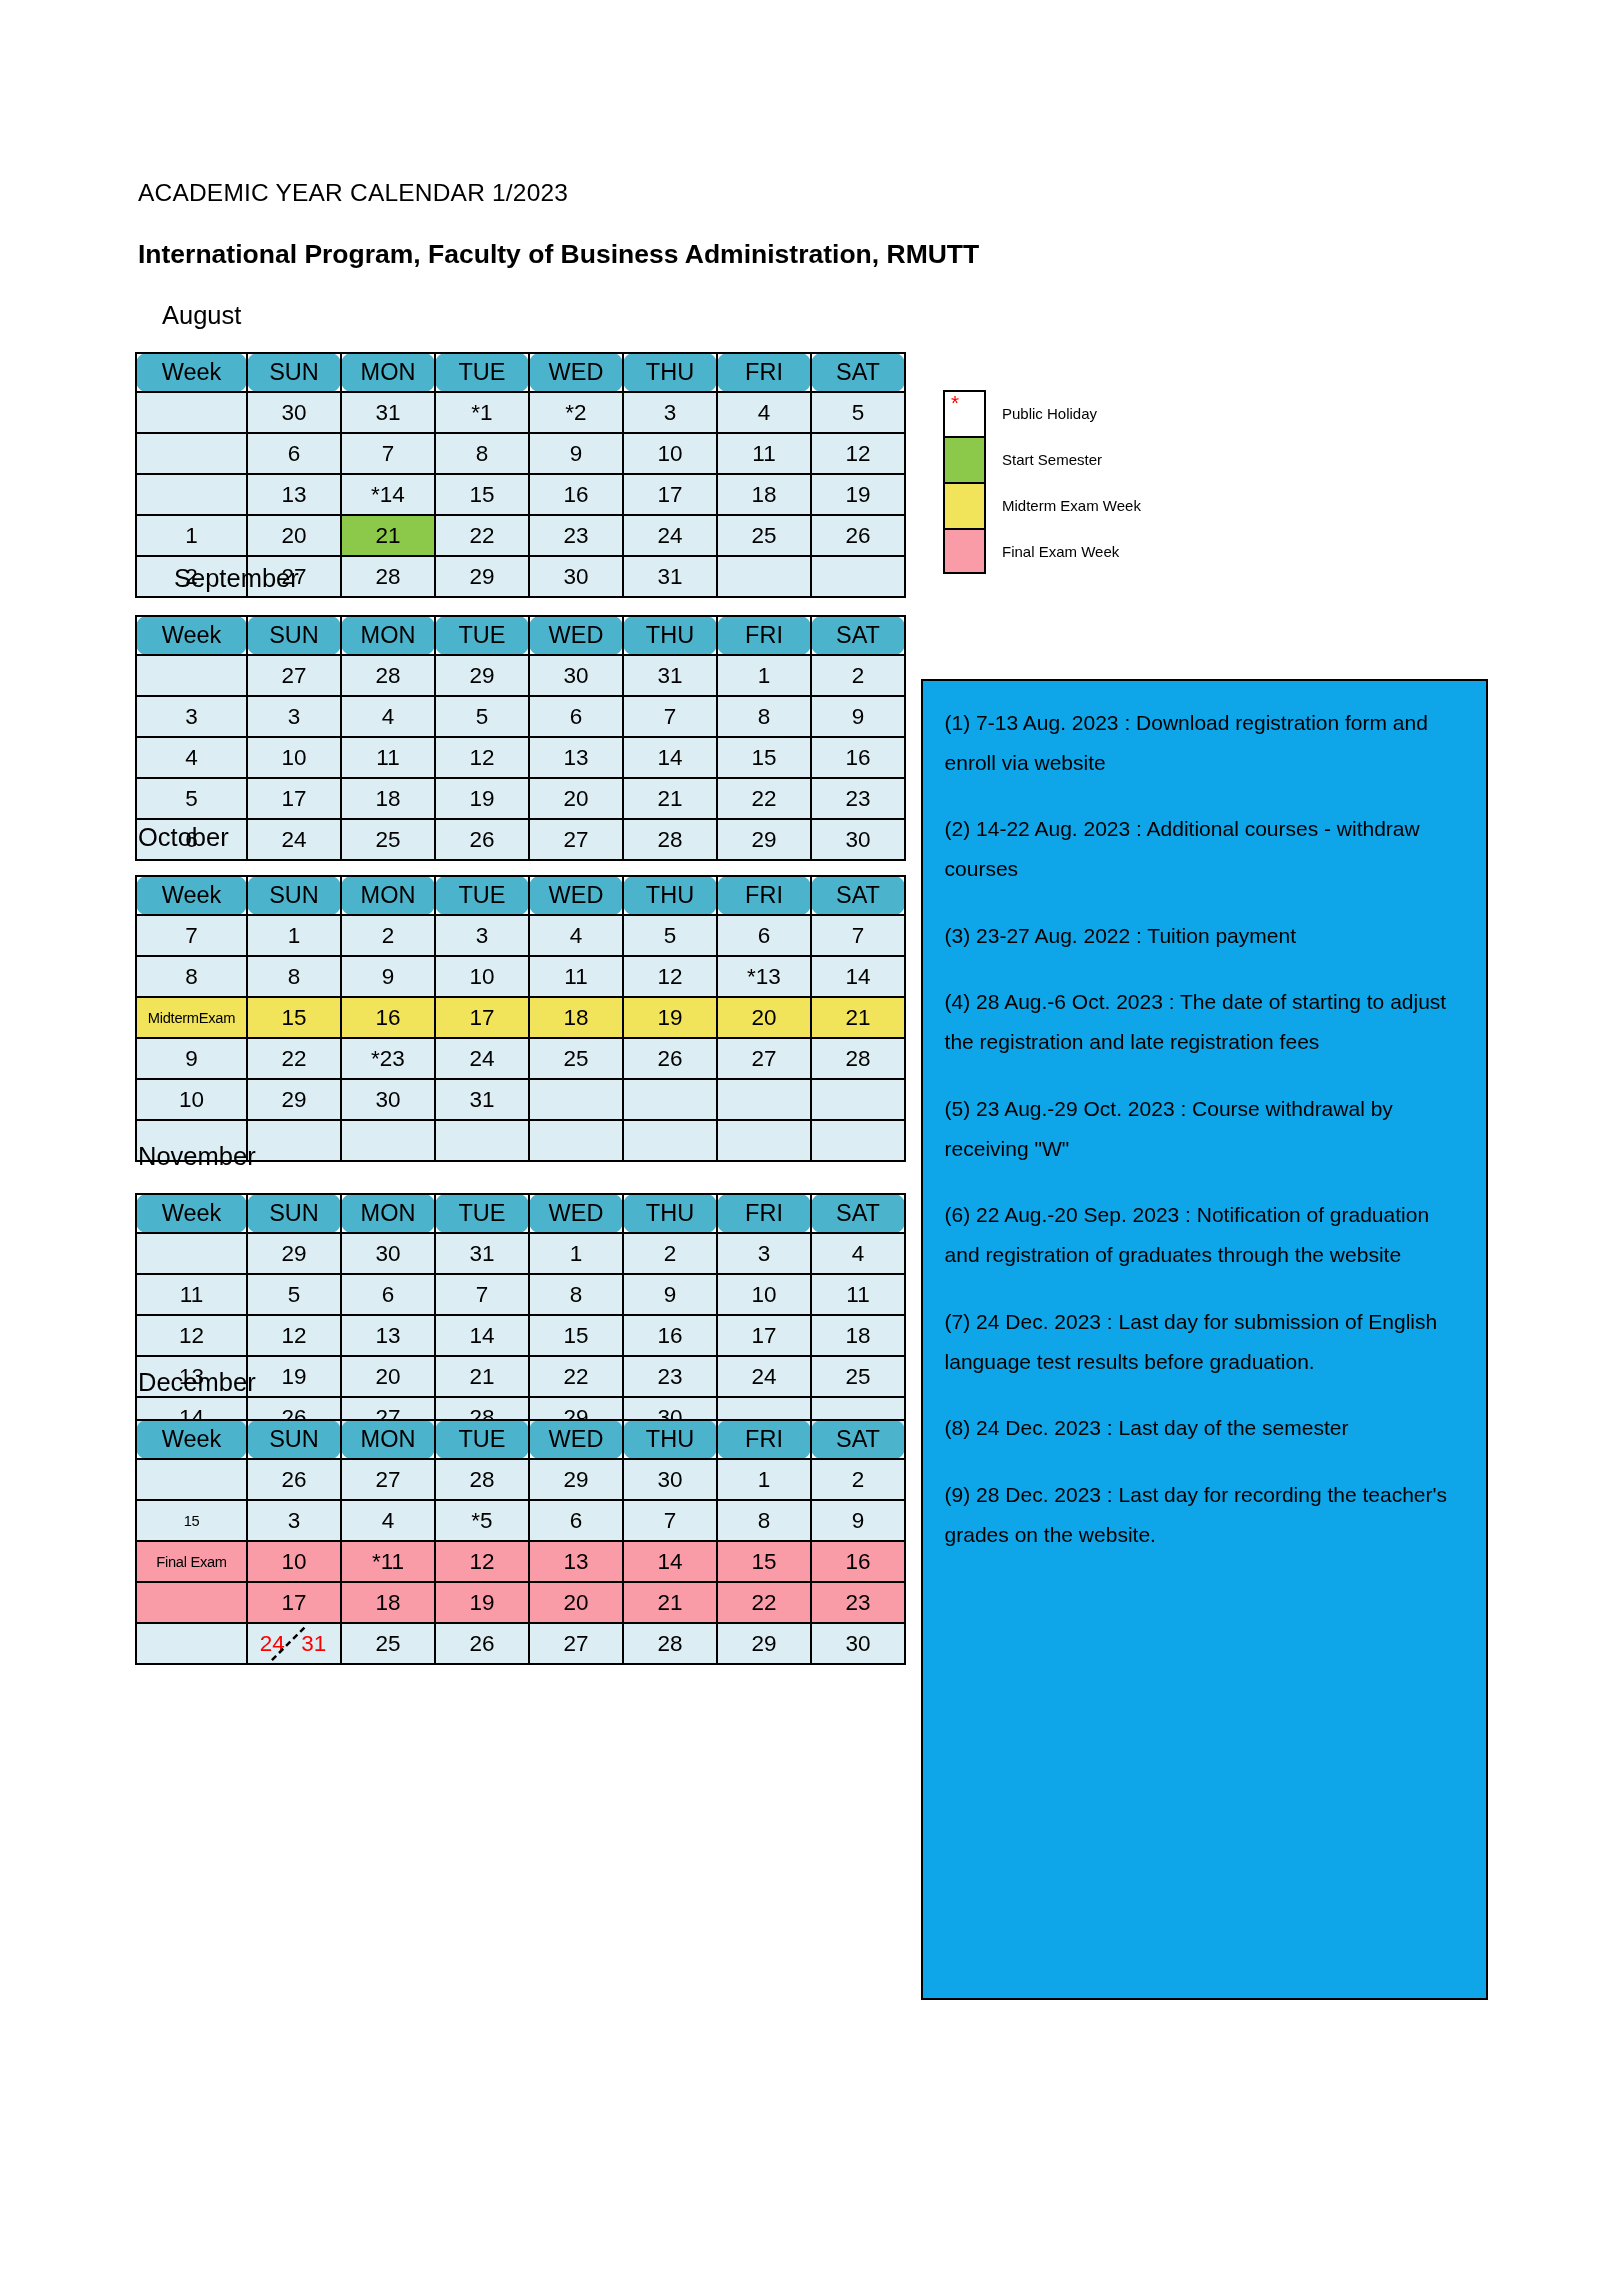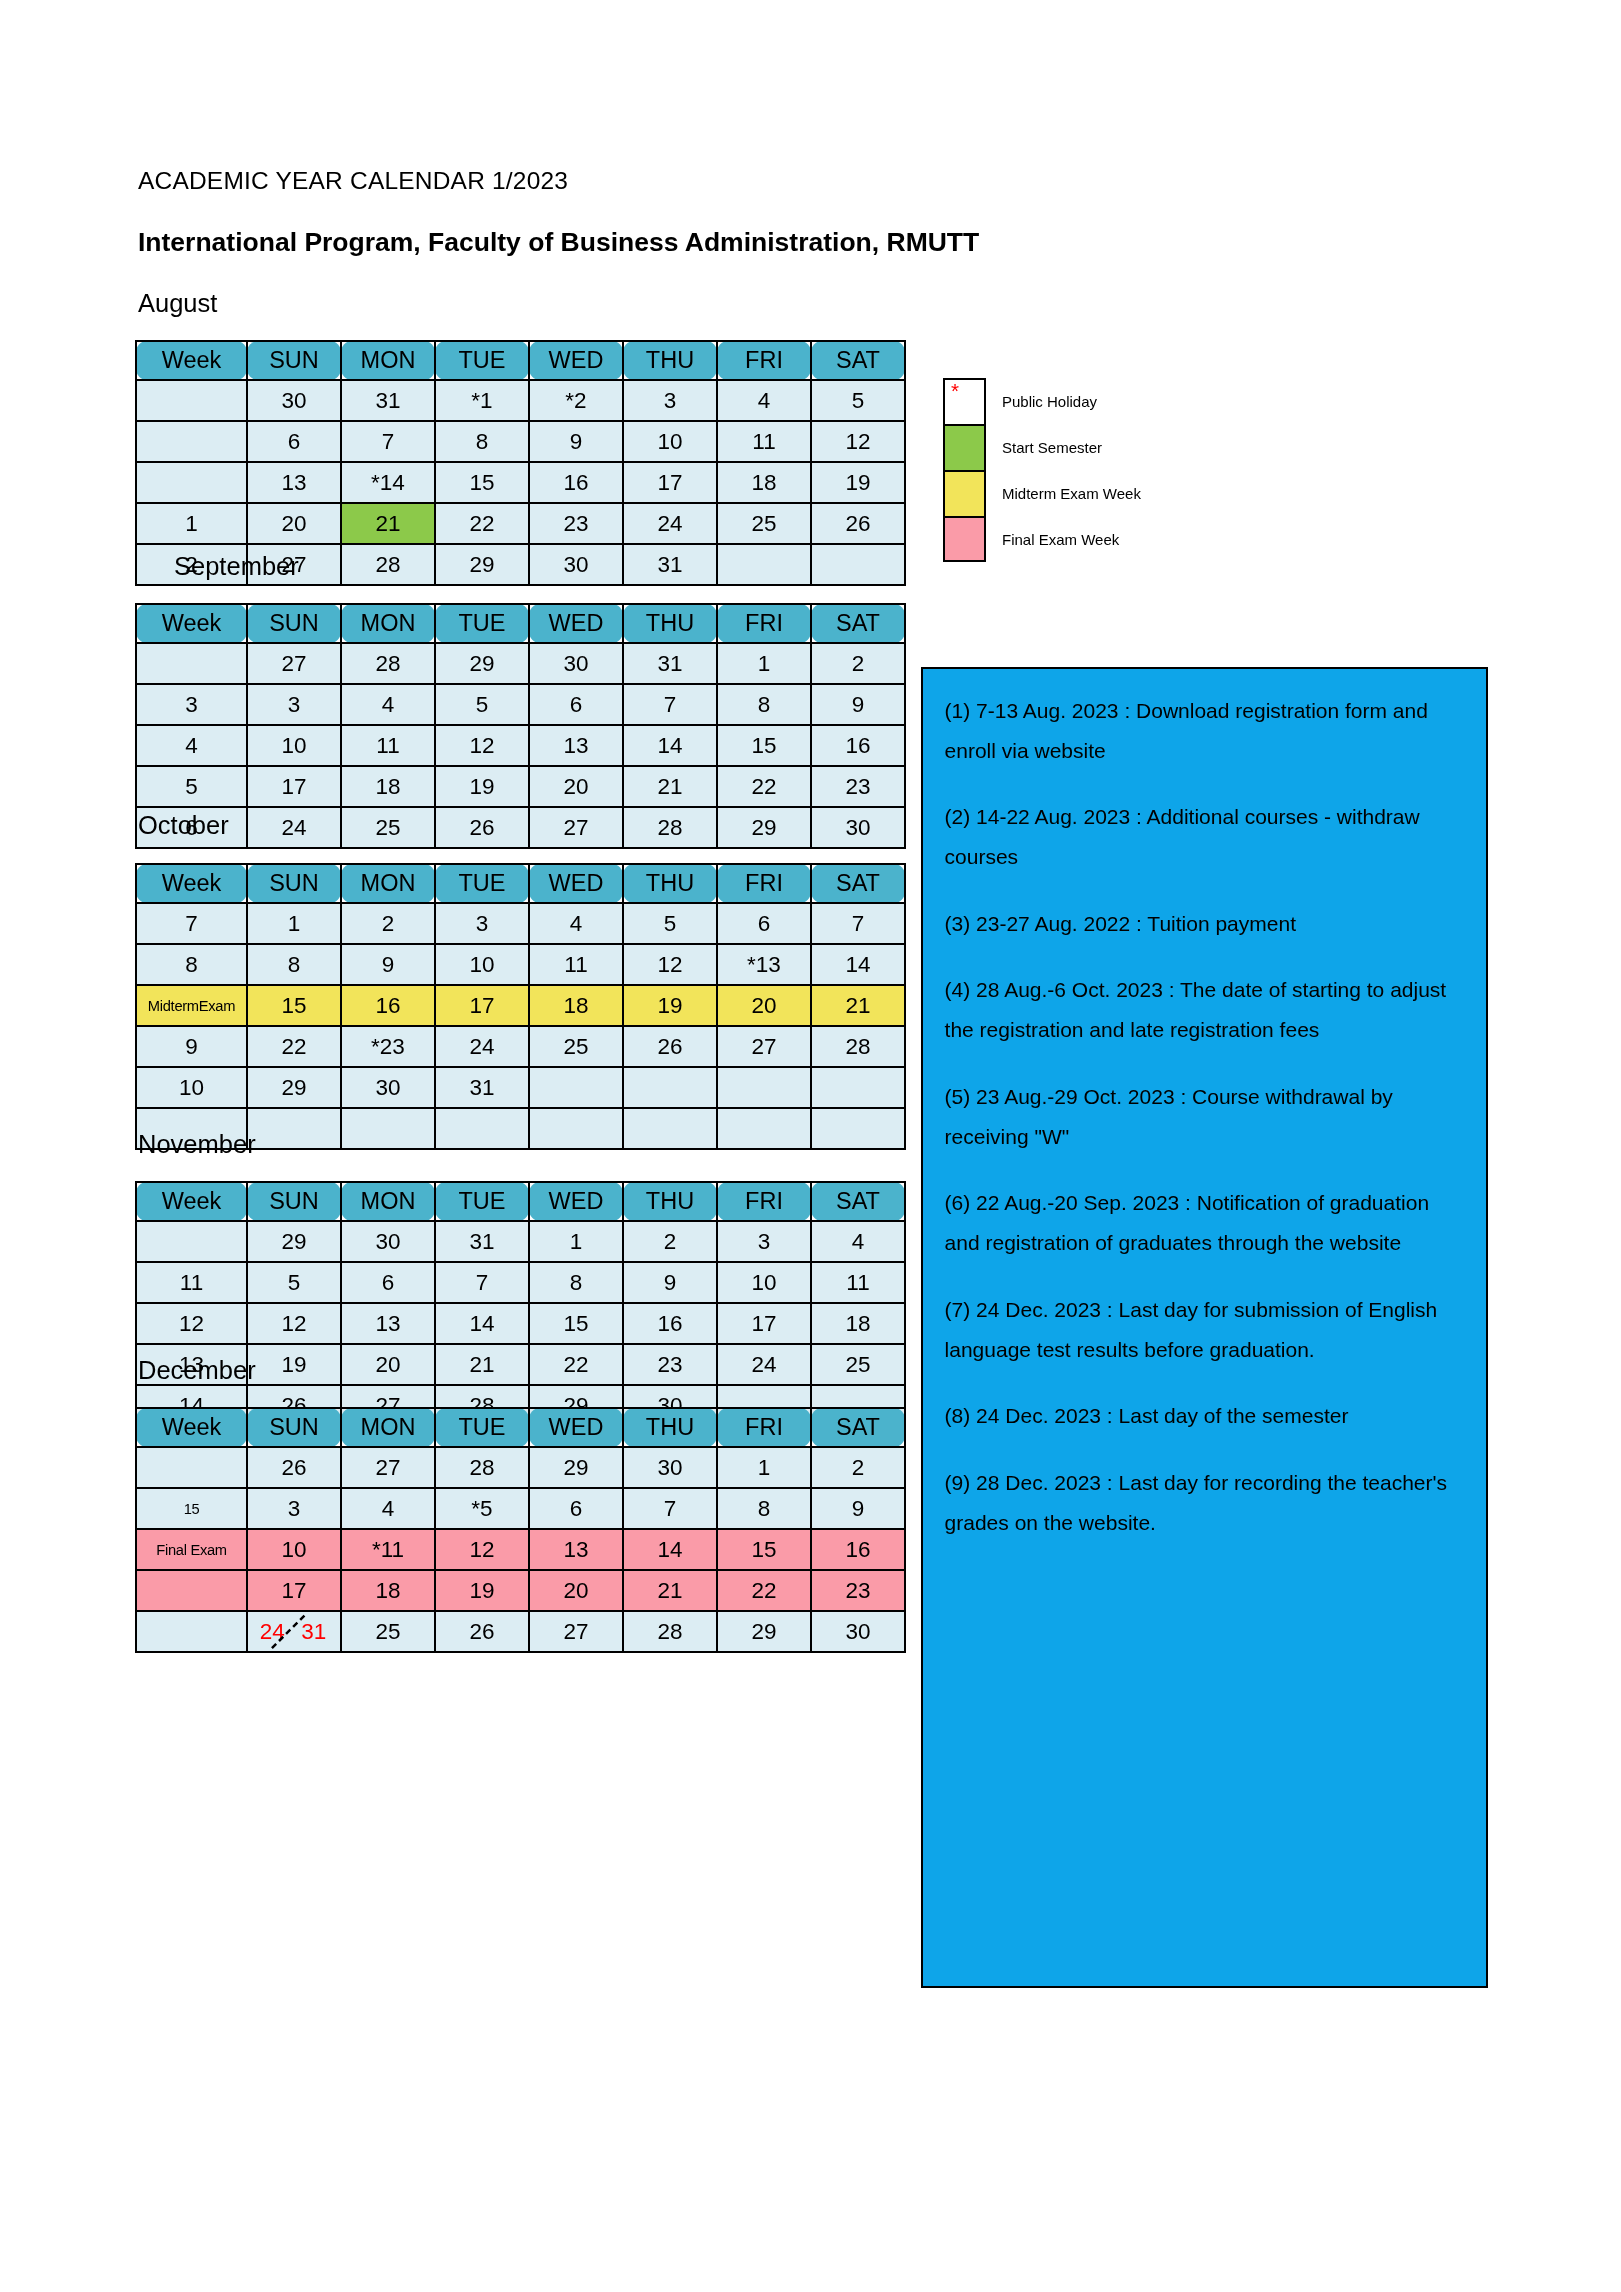--- a/index.html
+++ b/index.html
@@ -11,21 +11,21 @@
     width: 1621px;
     height: 2293px;
     position: relative;
     font-family: "Liberation Sans", sans-serif;
     color: #000000;
     overflow: hidden;
   }
 
   .page {
     position: absolute;
-    left: 0; top: 0;
+    left: 0; top: 12px;
     width: 1621px;
     height: 2032px;
   }
 
   
   .doc-title {
     position: absolute;
     left: 138px;
     top: 167px;
     font-size: 24.5px;
@@ -182,21 +182,21 @@
 </style>
 </head>
 <body>
 
 <div class="page">
 
   <div class="doc-title">ACADEMIC YEAR CALENDAR 1/2023</div>
   <div class="doc-subtitle">International Program, Faculty of Business Administration, RMUTT</div>
 
   <div id="months-host">
-      <div class="month-label" style="top: 289px;">August</div>
+      <div class="month-label" style="top: 289px; margin-left: 24px;">August</div>
       <table class="cal" style="top: 340px;">
         <colgroup>
           <col class="week-col">
           <col class="day-col">
           <col class="day-col">
           <col class="day-col">
           <col class="day-col">
           <col class="day-col">
           <col class="day-col">
           <col class="day-col">

